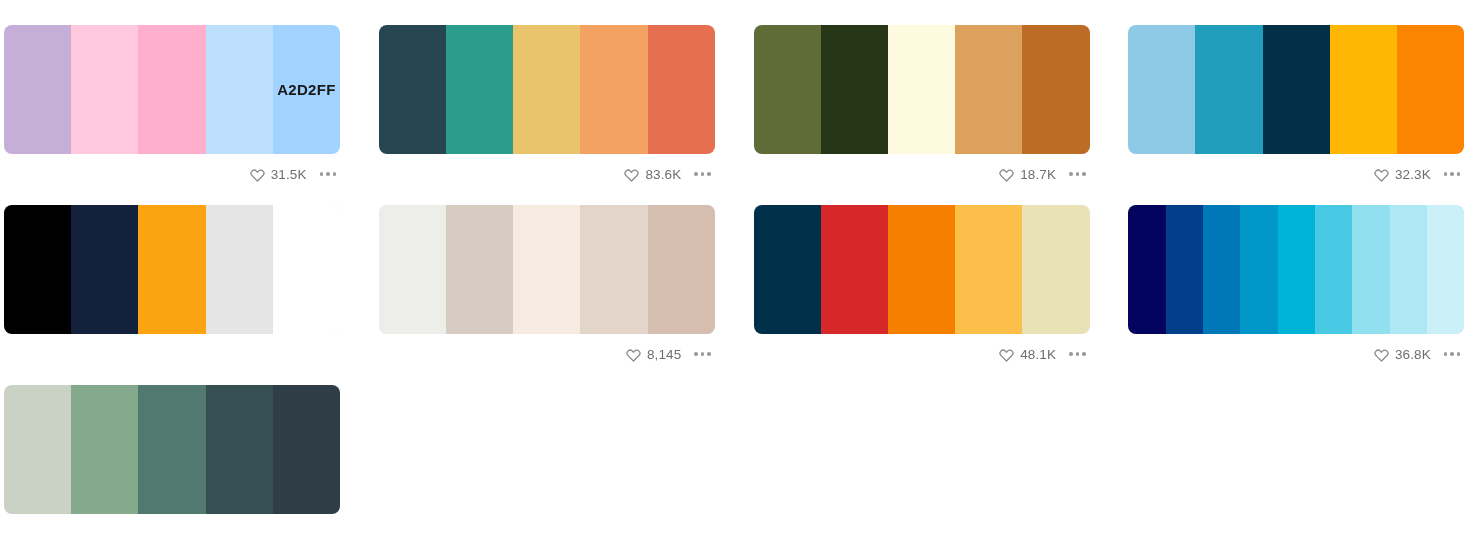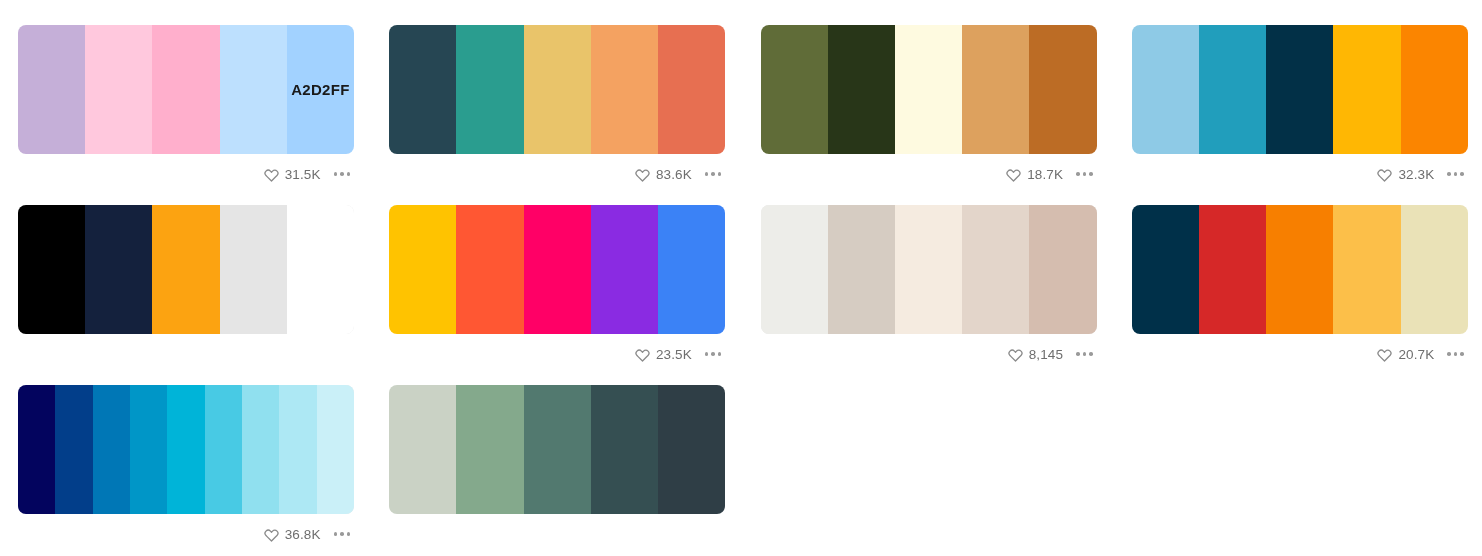--- a/index.html
+++ b/index.html
@@ -7,21 +7,21 @@
   html, body {
     width: 1482px;
     height: 556px;
     background: #ffffff;
     font-family: "Liberation Sans", sans-serif;
     overflow: hidden;
   }
 
   #gallery {
     width: 1482px;
-    padding: 25px 14px 0 18px;
+    padding: 25px 14px 0 4px;
     display: grid;
     grid-template-columns: repeat(4, 1fr);
     column-gap: 35px;
     row-gap: 11px;
   }
 
   .palette-card {
     display: flex;
     flex-direction: column;
     width: 336px;
@@ -200,42 +200,20 @@
     <div class="palette-card">
       <div class="swatches bordered">
         <div class="swatch" style="background: rgb(0, 0, 0);"></div>
         <div class="swatch" style="background: rgb(20, 33, 61);"></div>
         <div class="swatch" style="background: rgb(252, 163, 17);"></div>
         <div class="swatch" style="background: rgb(229, 229, 229);"></div>
         <div class="swatch" style="background: rgb(255, 255, 255);"></div>
       </div>
     </div>
     <div class="palette-card">
-      <div class="swatches">
-        <div class="swatch" style="background: rgb(255, 195, 0);"></div>
-        <div class="swatch" style="background: rgb(255, 87, 51);"></div>
-        <div class="swatch" style="background: rgb(255, 0, 102);"></div>
-        <div class="swatch" style="background: rgb(138, 43, 226);"></div>
-        <div class="swatch" style="background: rgb(59, 130, 246);"></div>
-      </div>
-      <div class="card-footer">
-        <div class="like-group">
-          <span class="heart-icon"><svg viewBox="0 0 24 24" fill="none" stroke="currentColor" stroke-width="2.1" stroke-linecap="round" stroke-linejoin="round">
-              <path d="M20.8 6.6a5 5 0 0 0-7.1 0L12 8.3l-1.7-1.7a5 5 0 0 0-7.1 7.1l1.7 1.7L12 22.4l7.1-7.1 1.7-1.7a5 5 0 0 0 0-7z"></path>
-            </svg></span>
-          <span class="like-count">23.5K</span>
-        </div>
-        <div class="more-menu">
-          <span class="more-dot"></span>
-          <span class="more-dot"></span>
-          <span class="more-dot"></span>
-        </div>
-      </div>
-    </div>
-    <div class="palette-card">
       <div class="swatches bordered">
         <div class="swatch" style="background: rgb(237, 237, 233);"></div>
         <div class="swatch" style="background: rgb(214, 204, 194);"></div>
         <div class="swatch" style="background: rgb(245, 235, 224);"></div>
         <div class="swatch" style="background: rgb(227, 213, 202);"></div>
         <div class="swatch" style="background: rgb(213, 189, 175);"></div>
       </div>
       <div class="card-footer">
         <div class="like-group">
           <span class="heart-icon"><svg viewBox="0 0 24 24" fill="none" stroke="currentColor" stroke-width="2.1" stroke-linecap="round" stroke-linejoin="round">
@@ -256,21 +234,21 @@
         <div class="swatch" style="background: rgb(214, 40, 40);"></div>
         <div class="swatch" style="background: rgb(247, 127, 0);"></div>
         <div class="swatch" style="background: rgb(252, 191, 73);"></div>
         <div class="swatch" style="background: rgb(234, 226, 183);"></div>
       </div>
       <div class="card-footer">
         <div class="like-group">
           <span class="heart-icon"><svg viewBox="0 0 24 24" fill="none" stroke="currentColor" stroke-width="2.1" stroke-linecap="round" stroke-linejoin="round">
               <path d="M20.8 6.6a5 5 0 0 0-7.1 0L12 8.3l-1.7-1.7a5 5 0 0 0-7.1 7.1l1.7 1.7L12 22.4l7.1-7.1 1.7-1.7a5 5 0 0 0 0-7z"></path>
             </svg></span>
-          <span class="like-count">20.7K</span>
+          <span class="like-count">48.1K</span>
         </div>
         <div class="more-menu">
           <span class="more-dot"></span>
           <span class="more-dot"></span>
           <span class="more-dot"></span>
         </div>
       </div>
     </div>
     <div class="palette-card">
       <div class="swatches bordered">

